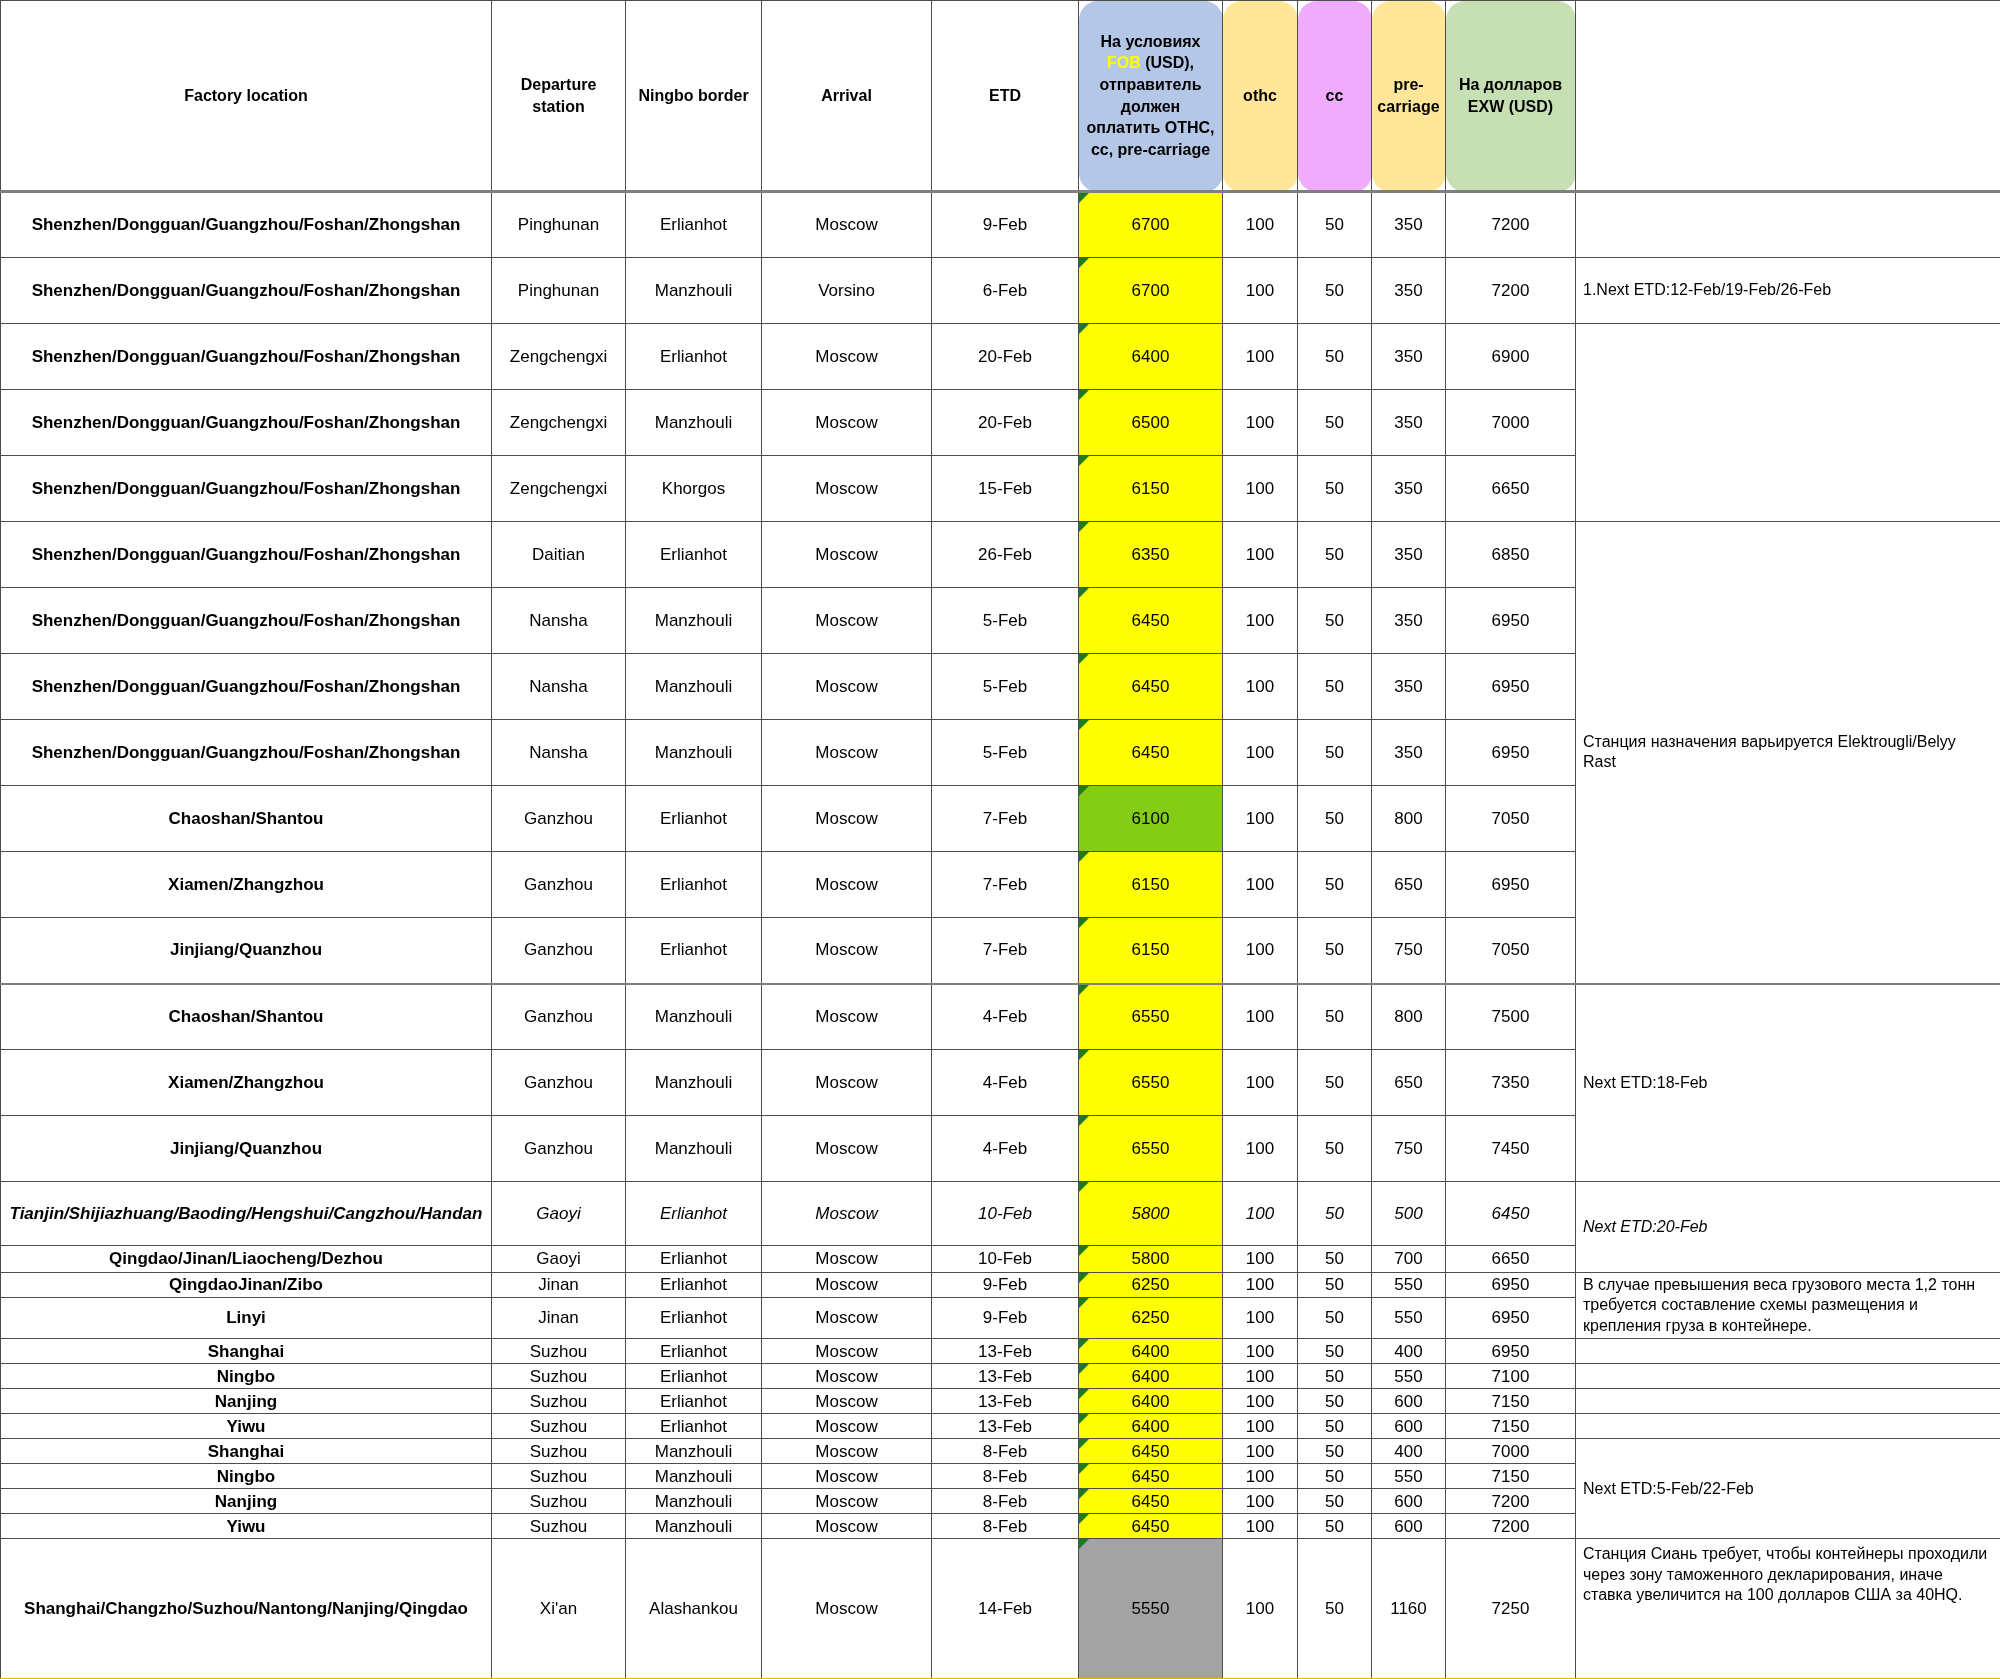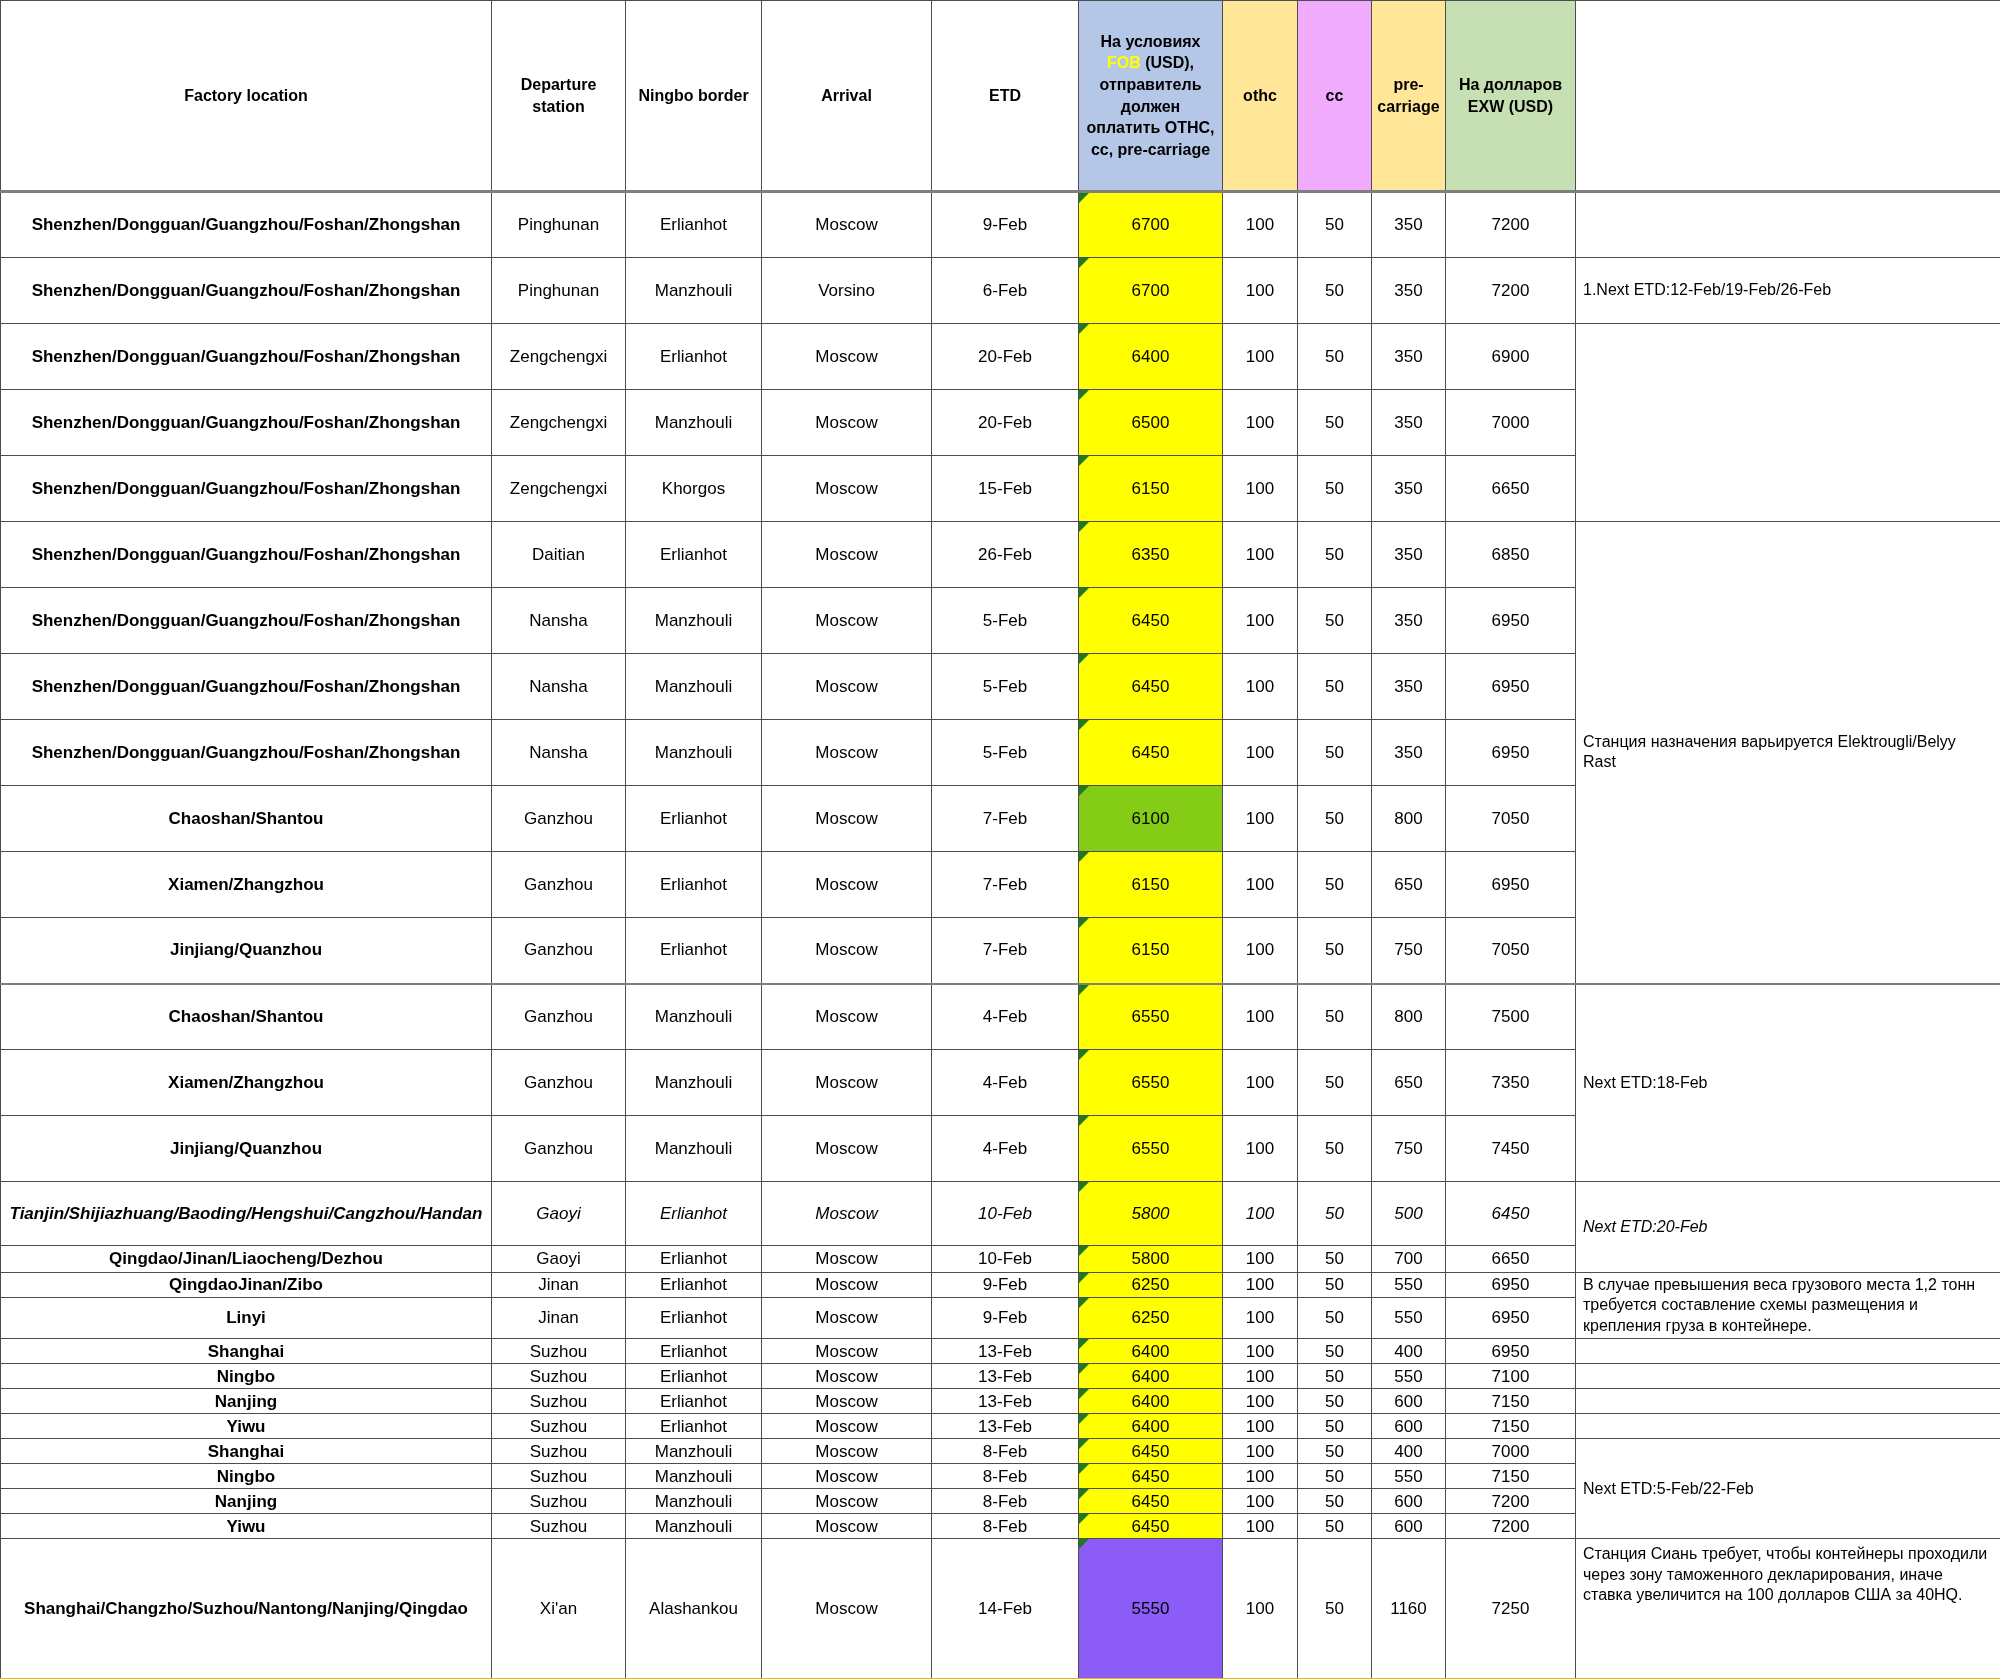--- a/index.html
+++ b/index.html
@@ -1,21 +1,21 @@
 <!DOCTYPE html>
 <html><head>
 <meta charset="utf-8">
 <style>
   html,body{margin:0;padding:0;background:#ffffff;}
   body{width:2000px;height:1679px;font-family:"Liberation Sans",sans-serif;color:#000;}
   table{border-collapse:collapse;table-layout:fixed;width:2000px;}
   th,td{border:1px solid #4d4d4d;overflow:hidden;box-sizing:border-box;}
   thead th{
     font-weight:bold;font-size:16px;text-align:center;vertical-align:middle;
-    padding:0 3px;line-height:1.35;border-bottom:3px solid #7f7f7f;background:#fff;
+    padding:0 3px;line-height:1.35;border-bottom:3px solid #7f7f7f;background:#fff;border-radius:19px;
   }
   td{font-size:17px;text-align:center;vertical-align:middle;line-height:1.15;padding:1px 2px;}
   td.factory{font-weight:bold;}
   td.fob{position:relative;}
   .tri{position:absolute;top:0;left:0;width:0;height:0;
        border-top:10px solid #1f7a1f;border-right:10px solid transparent;}
   td.note-cell{text-align:left;font-size:16px;line-height:1.28;padding:2px 7px;}
   td.note-top{vertical-align:top;padding-top:5px;}
   tr.section-break td{border-top:2px solid #7f7f7f;}
   tr.last-row td{border-bottom:2px solid #eab308;}
@@ -389,21 +389,21 @@
         <td class="cc">50</td>
         <td class="pre">600</td>
         <td class="exw">7200</td>
       </tr>
       <tr class="last-row" style="height: 140px;">
         <td class="factory">Shanghai/Changzho/Suzhou/Nantong/Nanjing/Qingdao</td>
         <td class="departure">Xi'an</td>
         <td class="cross">Alashankou</td>
         <td class="arrival">Moscow</td>
         <td class="etd">14-Feb</td>
-        <td class="fob" style="background: #8b5cf6;">5550<span class="tri" style="border-top-color: rgb(31, 122, 31);"></span></td>
+        <td class="fob" style="background: #a3a3a3;">5550<span class="tri" style="border-top-color: rgb(31, 122, 31);"></span></td>
         <td class="othc">100</td>
         <td class="cc">50</td>
         <td class="pre">1160</td>
         <td class="exw">7250</td>
         <td class="note-cell note-top" rowspan="1">Станция Сиань требует, чтобы контейнеры проходили через зону таможенного декларирования, иначе ставка увеличится на 100 долларов США за 40HQ.</td>
       </tr>
     </tbody>
 </table>
 
 </body></html>

